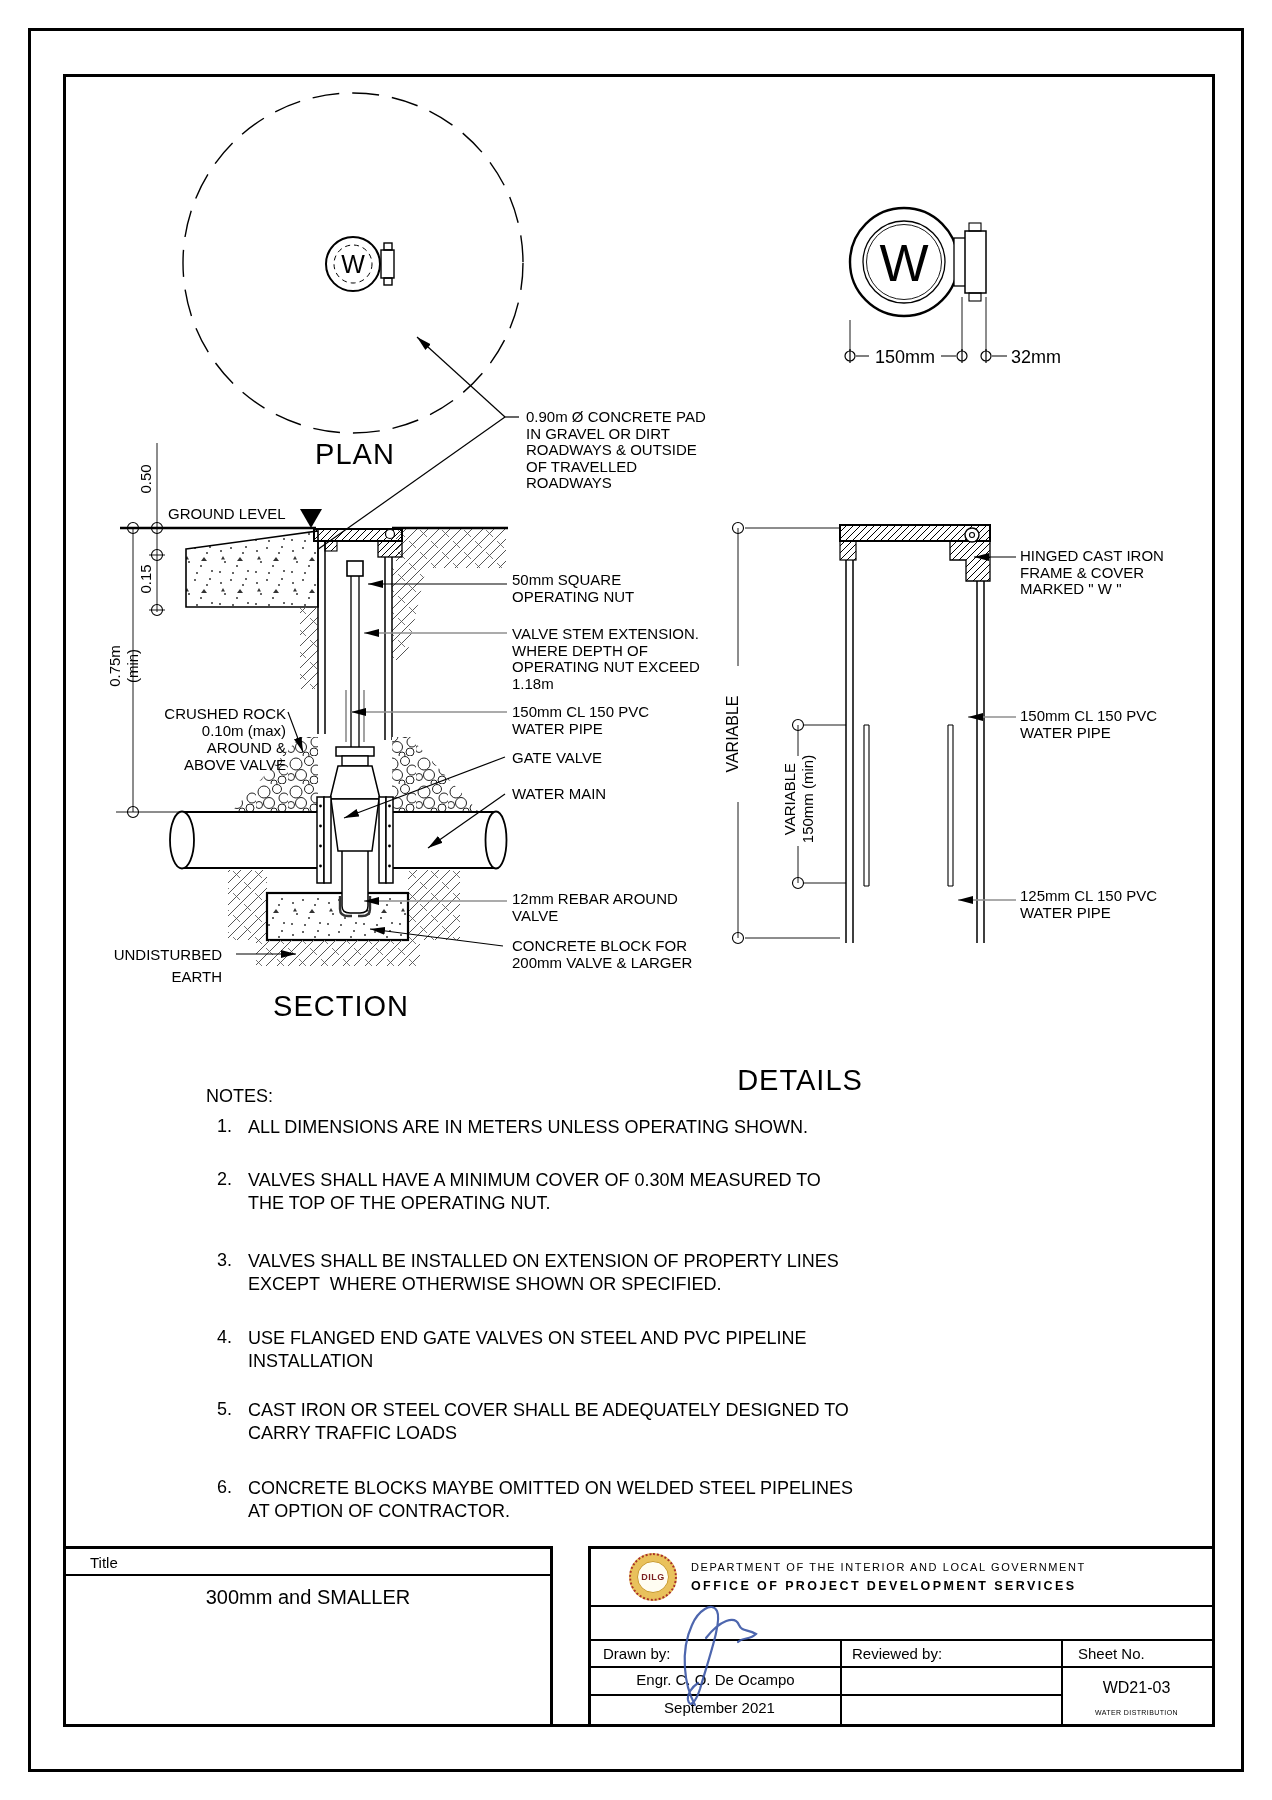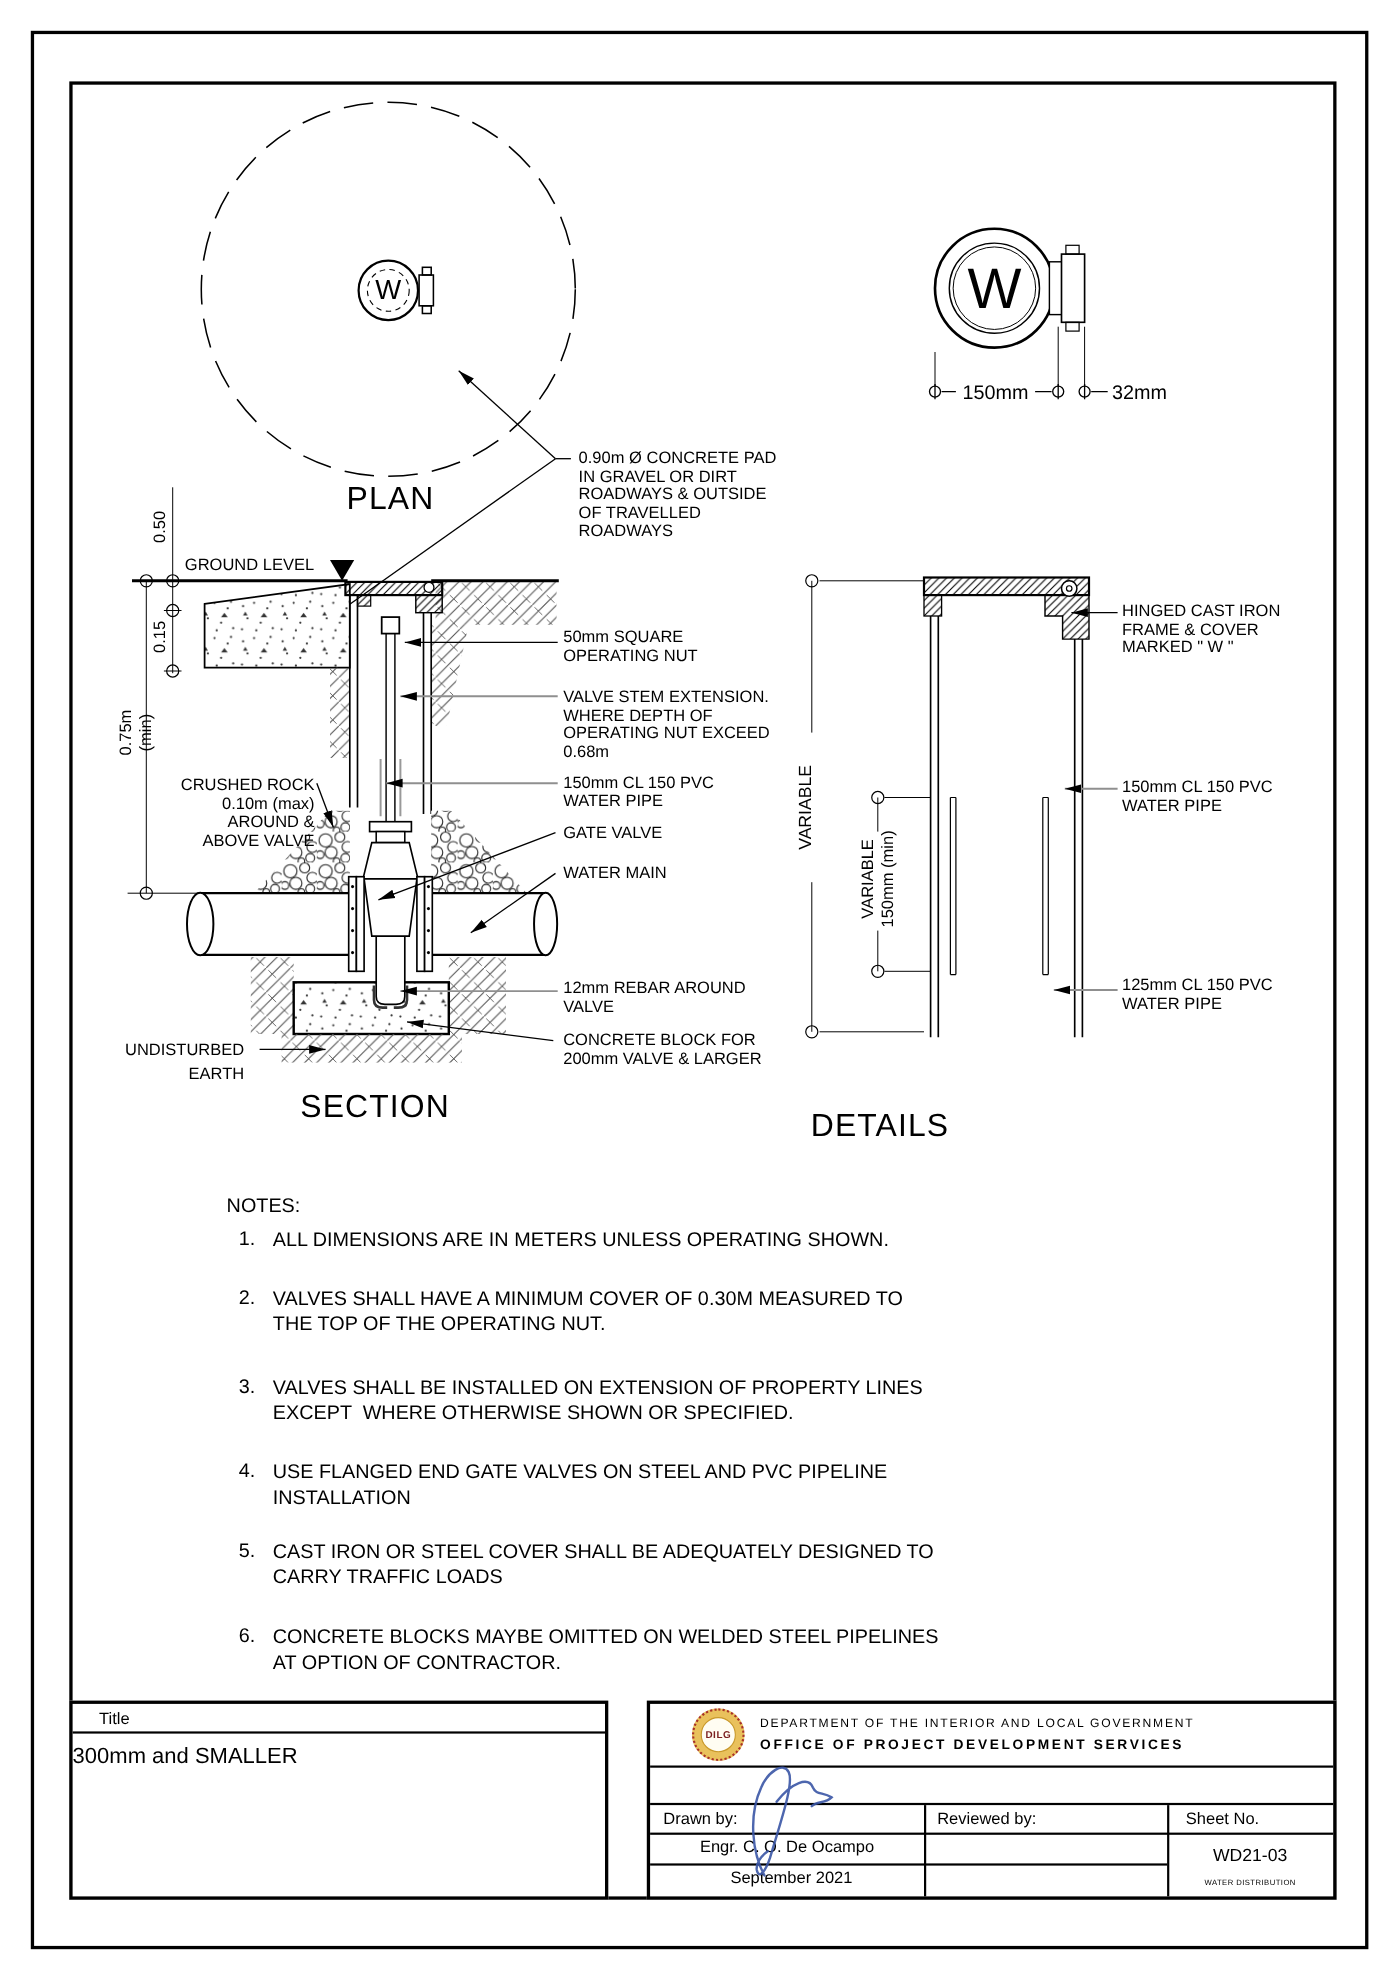--- a/index.html
+++ b/index.html
@@ -15,21 +15,21 @@
   .vtext{position:absolute;transform:rotate(-90deg);text-align:center;white-space:pre-line;
          font-size:15px;line-height:18px;}
   .dimtxt{position:absolute;font-size:18px;}
   .wletter{position:absolute;text-align:center;}
   .note-num{position:absolute;width:26px;text-align:right;font-size:18px;}
   .note-txt{position:absolute;width:860px;font-size:18px;line-height:23px;white-space:pre-wrap;}
   
   .tb-left{left:63px;top:1546px;width:490px;height:181px;border:3px solid #000;box-sizing:border-box;background:#fff;}
   .tb-left-head{height:27px;border-bottom:2px solid #000;font-size:15px;padding:5px 0 0 24px;box-sizing:border-box;}
   .tb-title1{margin-top:28px;text-align:center;font-size:21px;}
-  .tb-title2{margin-top:10px;text-align:left;font-size:20px;}
+  .tb-title2{margin-top:10px;text-align:center;font-size:20px;}
   .tb-right{left:588px;top:1546px;width:627px;height:181px;border:3px solid #000;box-sizing:border-box;background:#fff;position:absolute;}
   .tb-row1{position:absolute;left:0;top:0;width:621px;height:56px;border-bottom:2px solid #000;}
   .tb-row2{position:absolute;left:0;top:58px;width:621px;height:32px;border-bottom:2px solid #000;}
   .vline{position:absolute;width:2px;background:#000;}
   .hline{position:absolute;height:2px;background:#000;}
   .cell-lbl{position:absolute;font-size:15px;}
   .logo{position:absolute;left:38px;top:4px;width:48px;height:48px;border-radius:50%;
         background:#e9c15c;border:2px dotted #a93226;box-sizing:border-box;}
   .logo-inner{position:absolute;left:6px;top:6px;width:32px;height:32px;border-radius:50%;
         background:#fffdf2;border:1px solid #c9992b;box-sizing:border-box;
@@ -251,41 +251,41 @@
 ABOVE VALVE</div>
   <div class="lbl r" style="left:100px;top:944px;width:122px;line-height:22px;">UNDISTURBED
 EARTH</div>
   <div class="big" style="left:241px;top:990px;width:200px;">SECTION</div>
 
   <div class="lbl" style="left:512px;top:572px;">50mm SQUARE
 OPERATING NUT</div>
   <div class="lbl" style="left:512px;top:626px;">VALVE STEM EXTENSION.
 WHERE DEPTH OF
 OPERATING NUT EXCEED
-0.68m</div>
+1.18m</div>
   <div class="lbl" style="left:512px;top:704px;">150mm CL 150 PVC
 WATER PIPE</div>
   <div class="lbl" style="left:512px;top:750px;">GATE VALVE</div>
   <div class="lbl" style="left:512px;top:786px;">WATER MAIN</div>
   <div class="lbl" style="left:512px;top:891px;">12mm REBAR AROUND
 VALVE</div>
   <div class="lbl" style="left:512px;top:938px;">CONCRETE BLOCK FOR
 200mm VALVE &amp; LARGER</div>
 
   <div class="vtext" style="left:669px;top:724px;width:130px;height:20px;font-size:16px;">VARIABLE</div>
   <div class="vtext" style="left:726px;top:779px;width:150px;height:40px;">VARIABLE
 150mm (min)</div>
   <div class="lbl" style="left:1020px;top:548px;">HINGED CAST IRON
 FRAME &amp; COVER
 MARKED " W "</div>
   <div class="lbl" style="left:1020px;top:708px;">150mm CL 150 PVC
 WATER PIPE</div>
   <div class="lbl" style="left:1020px;top:888px;">125mm CL 150 PVC
 WATER PIPE</div>
-  <div class="big" style="left:700px;top:1008px;width:200px;">DETAILS</div>
+  <div class="big" style="left:700px;top:1064px;width:200px;">DETAILS</div>
 
   <div class="lbl" style="left:206px;top:1088px;font-size:18px;">NOTES:</div>
 
   <div class="note-num" style="left:206px;top:1116px;">1.</div>
   <div class="note-txt" style="left:248px;top:1116px;">ALL DIMENSIONS ARE IN METERS UNLESS OPERATING SHOWN.</div>
 
   <div class="note-num" style="left:206px;top:1169px;">2.</div>
   <div class="note-txt" style="left:248px;top:1169px;">VALVES SHALL HAVE A MINIMUM COVER OF 0.30M MEASURED TO
 THE TOP OF THE OPERATING NUT.</div>
 

